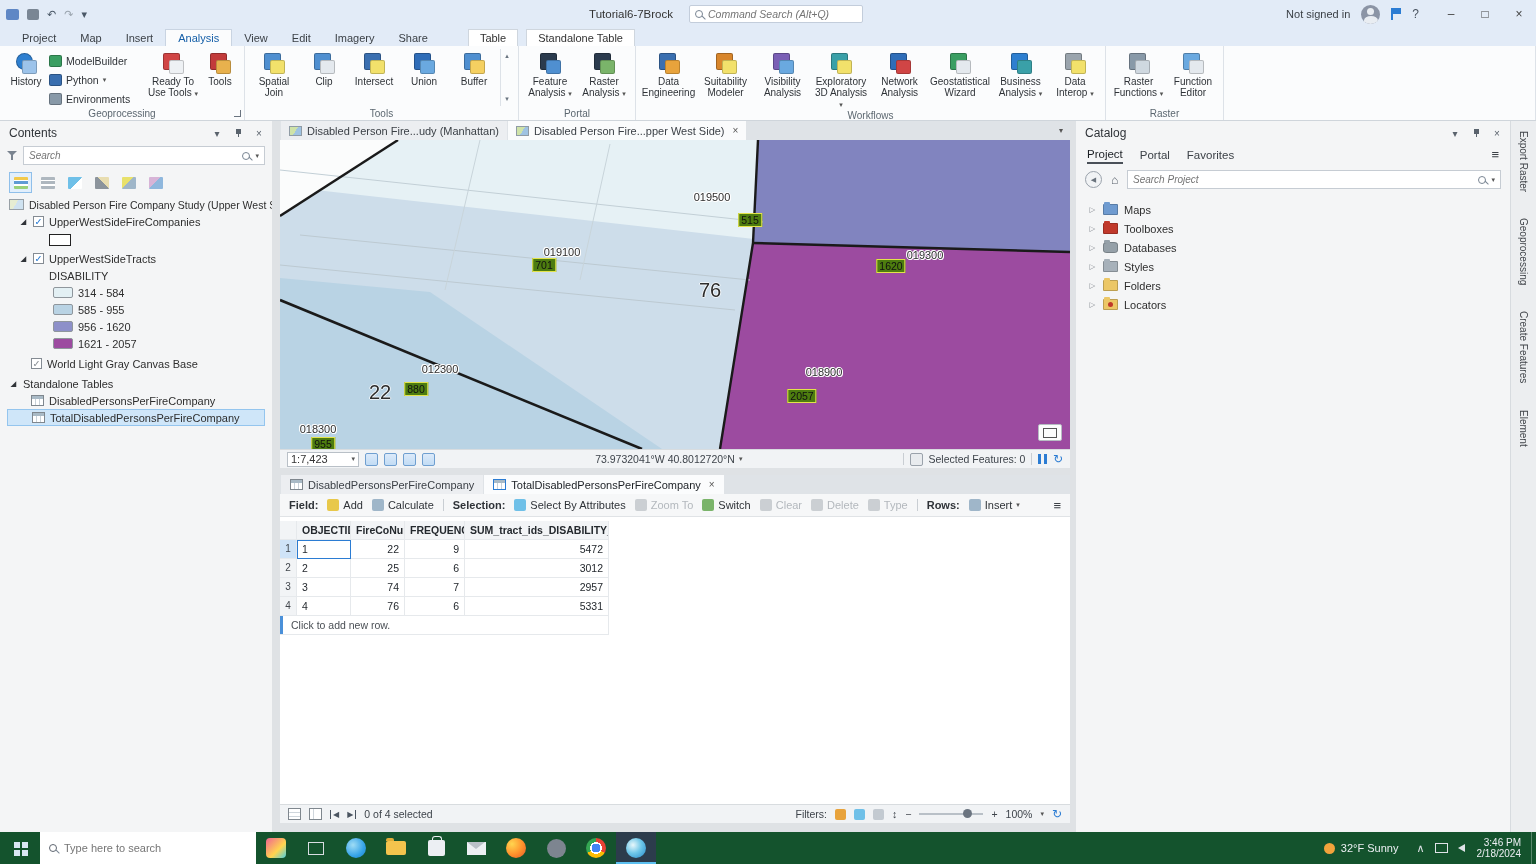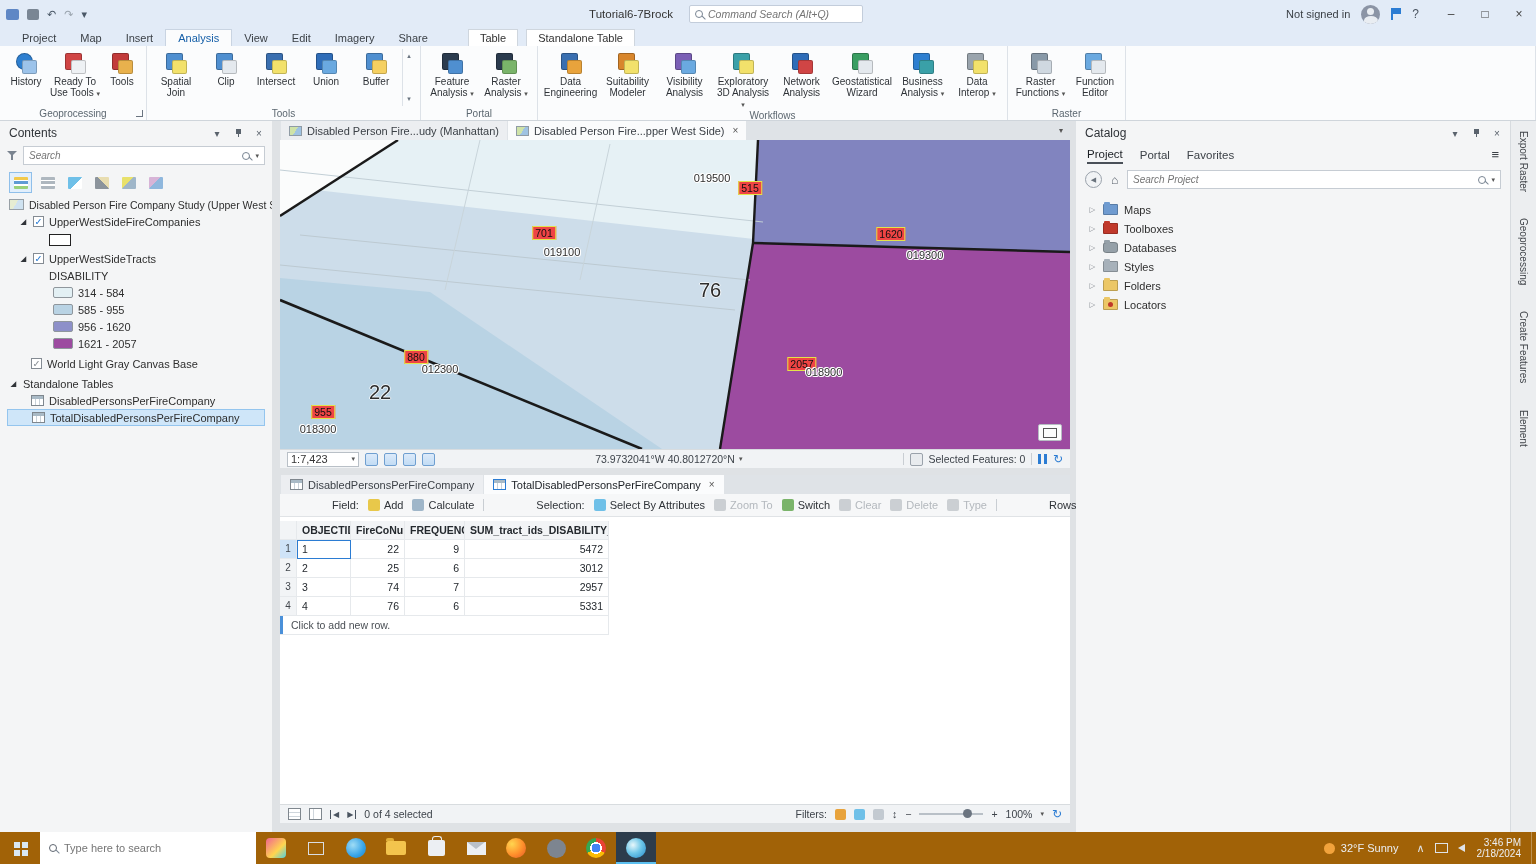--- a/index.html
+++ b/index.html
@@ -101,41 +101,41 @@
   .center{width:790px;flex:none;display:flex;flex-direction:column;padding-bottom:9px;min-height:0;}
   .vtabs{height:19px;background:#dfe3e7;display:flex;align-items:stretch;gap:1px;padding-left:1px;flex:none;}
   .vtab{display:flex;align-items:center;gap:5px;padding:0 8px;background:#eceef1;font-size:11px;color:#3c4147;white-space:nowrap;}
   .vtab.active{background:#fafbfc;}
   .vtico{width:13px;height:10px;border:1px solid #8f9ba5;background:linear-gradient(120deg,#cfe3a8 0 50%,#9fc3e2 50%);flex:none;}
   .vx{color:#555;font-size:10px;margin-left:3px;}
   .vtail{margin-left:auto;display:flex;align-items:center;padding-right:7px;color:#555;font-size:8px;}
   .mapview{height:309px;position:relative;overflow:hidden;background:#eef2f3;flex:none;}
   .mapview svg{position:absolute;inset:0;}
   .mlab{position:absolute;transform:translate(-50%,-50%);font-size:11px;color:#2e2e2e;white-space:nowrap;text-shadow:1px 0 0 #fff,-1px 0 0 #fff,0 1px 0 #fff,0 -1px 0 #fff,1px 1px 0 #fff,-1px -1px 0 #fff;}
-  .ylab{position:absolute;transform:translate(-50%,-50%);font-size:10.5px;color:#111;background:#ef4444;border:1px solid #e3e34a;padding:0 2px;white-space:nowrap;}
+  .ylab{position:absolute;transform:translate(-50%,-50%);font-size:10.5px;color:#111;background:#4d7c0f;border:1px solid #e3e34a;padding:0 2px;white-space:nowrap;margin-top:32px;}
   .blab{position:absolute;transform:translate(-50%,-50%);font-size:20px;color:#2c2c2c;text-shadow:1px 0 0 #ffffffaa,-1px 0 0 #ffffffaa,0 1px 0 #ffffffaa,0 -1px 0 #ffffffaa;}
   .ovbtn{position:absolute;right:8px;bottom:8px;width:24px;height:17px;background:#fdfdfd;border:1px solid #b7bdc3;border-radius:2px;display:flex;align-items:center;justify-content:center;}
   .ovbtn::before{content:"";width:12px;height:8px;border:1.4px solid #555;}
   .mstatus{height:19px;background:#f1f3f5;border-top:1px solid #d8dcdf;display:flex;align-items:center;gap:6px;padding:0 7px;font-size:10.5px;color:#3e444b;flex:none;}
   .scalebox{width:72px;height:15px;background:#fff;border:1px solid #b9c0c7;display:flex;align-items:center;padding:0 3px;gap:2px;}
   .scalebox input{width:100%;border:none;outline:none;font-size:11px;font-family:inherit;color:#333;min-width:0;}
   .msic{width:13px;height:13px;border:1px solid #6f9fd0;background:linear-gradient(#dceafa,#c2dcf4);border-radius:2px;}
   .coords{margin:0 auto;display:flex;align-items:center;gap:4px;color:#3e444b;}
   .vsep{width:1px;height:12px;background:#c9ced3;flex:none;}
   .pause{display:flex;gap:2.5px;}
   .pause i{width:3px;height:10px;background:#2b7cd3;display:block;}
   .refresh{color:#2b7cd3;font-size:12px;}
   .gap7{height:7px;flex:none;}
 
   
   .ttabs{height:19px;background:#dfe3e7;display:flex;align-items:stretch;gap:1px;padding-left:1px;flex:none;}
   .ttab{display:flex;align-items:center;gap:5px;padding:0 9px;background:#eceef1;font-size:11px;color:#3c4147;white-space:nowrap;}
   .ttab.active{background:#fbfcfd;color:#1b1f24;}
   .ttools{height:23px;background:#f6f7f8;border-bottom:1px solid #e0e3e6;display:flex;align-items:center;gap:9px;padding:0 9px;font-size:11px;flex:none;}
-  .tlab{font-weight:normal;color:#2f3338;margin-left:43px;}
+  .tlab{font-weight:bold;color:#2f3338;}
   .tbtn{display:flex;align-items:center;gap:4px;color:#2f3338;white-space:nowrap;}
   .tbtn.dis{color:#b3b8bd;}
   .tbtn.dis .bic{opacity:.4;}
   .bic{width:12px;height:12px;border-radius:2px;flex:none;}
   .tsp{flex:1;}
   .menuic{font-size:13px;color:#3c4147;}
   .tbody{flex:1;background:#fff;min-height:0;overflow:hidden;}
   .grid{margin-top:4px;width:329px;}
   .gr{display:flex;height:19px;line-height:18px;}
   .gc{border-right:1px solid #e6e9ec;border-bottom:1px solid #e6e9ec;padding:0 5px;font-size:10.5px;color:#24292e;overflow:hidden;white-space:nowrap;}
@@ -170,21 +170,21 @@
   .catexp{color:#8a9096;font-size:7.5px;width:9px;text-align:center;}
   .catic{width:15px;height:11px;border-radius:1px;position:relative;flex:none;border:1px solid rgba(0,0,0,.2);}
   .catic::before{content:"";position:absolute;top:-3px;left:0;width:6px;height:3px;background:inherit;border-radius:1px 1px 0 0;}
   .catic.pin::after{content:"";position:absolute;right:1px;top:2px;width:5px;height:5px;border-radius:50%;background:#c0392b;}
 
   
   .strip{width:26px;background:#eceef0;border-left:1px solid #d7dbdf;display:flex;flex-direction:column;align-items:center;padding-top:10px;gap:26px;flex:none;}
   .vlab{writing-mode:vertical-rl;font-size:10px;color:#41454a;white-space:nowrap;}
 
   
-  .taskbar{height:32px;background:#a16207;display:flex;align-items:stretch;flex:none;}
+  .taskbar{height:32px;background:#14532d;display:flex;align-items:stretch;flex:none;}
   .tbstart{width:44px;display:flex;align-items:center;justify-content:center;}
   .winlogo{width:6px;height:6px;background:#d9e7f3;box-shadow:8px 0 #d9e7f3,0 8px #d9e7f3,8px 8px #d9e7f3;margin:-7px 0 0 -7px;}
   .tbsearch{width:216px;background:#fff;display:flex;align-items:center;gap:7px;padding:0 9px;}
   .tbsearch .mag{border-color:#5f6670;}
   .tbsearch input{border:none;outline:none;flex:1;font-size:11px;color:#5f6670;font-family:inherit;min-width:0;}
   .tbi{width:40px;display:flex;align-items:center;justify-content:center;}
   .tbi.active{background:#2c3c4c;box-shadow:inset 0 -2px 0 #5cc0f0;}
   .penic{width:20px;height:20px;border-radius:4px;background:linear-gradient(135deg,#f06292,#ffd54f 60%,#4dd0e1);}
   .tvic{width:16px;height:13px;border:1.6px solid #d9dde2;}
   .edgeic{width:20px;height:20px;border-radius:50%;background:radial-gradient(circle at 35% 35%,#9fdcf5,#35a3e8 60%,#1b7fc4);}
@@ -255,20 +255,35 @@
     </div>
   </div>
 
   <div class="ribbon">
     <div class="rgroup">
       <div class="rg-body">
         <div class="rbtn" style="width:42px">
           <span class="ic round" style="--c1:#2e7fd0;--c2:#9cc3ea"></span>
           <div class="rlbl"><span>History</span></div>
         </div>
+        <div class="scol" style="width:96px">
+          <div class="srow">
+            <span class="ics" style="--c:#3a9e62"></span>
+            <span>ModelBuilder</span>
+          </div>
+          <div class="srow">
+            <span class="ics" style="--c:#3a6fb0"></span>
+            <span>Python</span>
+            <span class="chev">▾</span>
+          </div>
+          <div class="srow">
+            <span class="ics" style="--c:#8899a8"></span>
+            <span>Environments</span>
+          </div>
+        </div>
         <div class="rbtn" style="width:52px">
           <span class="ic" style="--c1:#d04545;--c2:#eef1f4"></span>
           <div class="rlbl"><span>Ready To Use Tools</span> <span class="chev">▾</span></div>
         </div>
         <div class="rbtn" style="width:38px">
           <span class="ic" style="--c1:#c23b3b;--c2:#e8b14d"></span>
           <div class="rlbl"><span>Tools</span></div>
         </div>
       </div>
       <div class="rg-label">
@@ -509,21 +524,21 @@
           <line x1="0" y1="30" x2="483" y2="82" stroke="#c2cfd6" stroke-width="1"></line>
           <line x1="20" y1="95" x2="470" y2="140" stroke="#bcc9d1" stroke-width="1"></line>
           <line x1="0" y1="125" x2="455" y2="170" stroke="#bcc9d1" stroke-width="1"></line>
           <line x1="200" y1="0" x2="165" y2="150" stroke="#c8d4da" stroke-width="1"></line>
           <line x1="330" y1="4" x2="300" y2="140" stroke="#c8d4da" stroke-width="1"></line>
           <line x1="118" y1="0" x2="0" y2="76" stroke="#1a1a1a" stroke-width="2.4"></line>
           <line x1="0" y1="160" x2="362" y2="309" stroke="#1a1a1a" stroke-width="2.6"></line>
           <polyline points="478,0 473,103 440,309" fill="none" stroke="#1a1a1a" stroke-width="2.4"></polyline>
           <line x1="473" y1="103" x2="790" y2="112" stroke="#1a1a1a" stroke-width="2.4"></line>
         </svg>
-        <span class="mlab" style="left:432px;top:38px">019500</span>
+        <span class="mlab" style="left:432px;top:57px">019500</span>
         <span class="ylab" style="left:470px;top:48px">515</span>
         <span class="ylab" style="left:264px;top:93px">701</span>
         <span class="mlab" style="left:282px;top:112px">019100</span>
         <span class="ylab" style="left:611px;top:94px">1620</span>
         <span class="mlab" style="left:645px;top:115px">019300</span>
         <span class="blab" style="left:430px;top:150px">76</span>
         <span class="ylab" style="left:136px;top:217px">880</span>
         <span class="mlab" style="left:160px;top:229px">012300</span>
         <span class="ylab" style="left:522px;top:224px">2057</span>
         <span class="mlab" style="left:544px;top:232px">018900</span>

